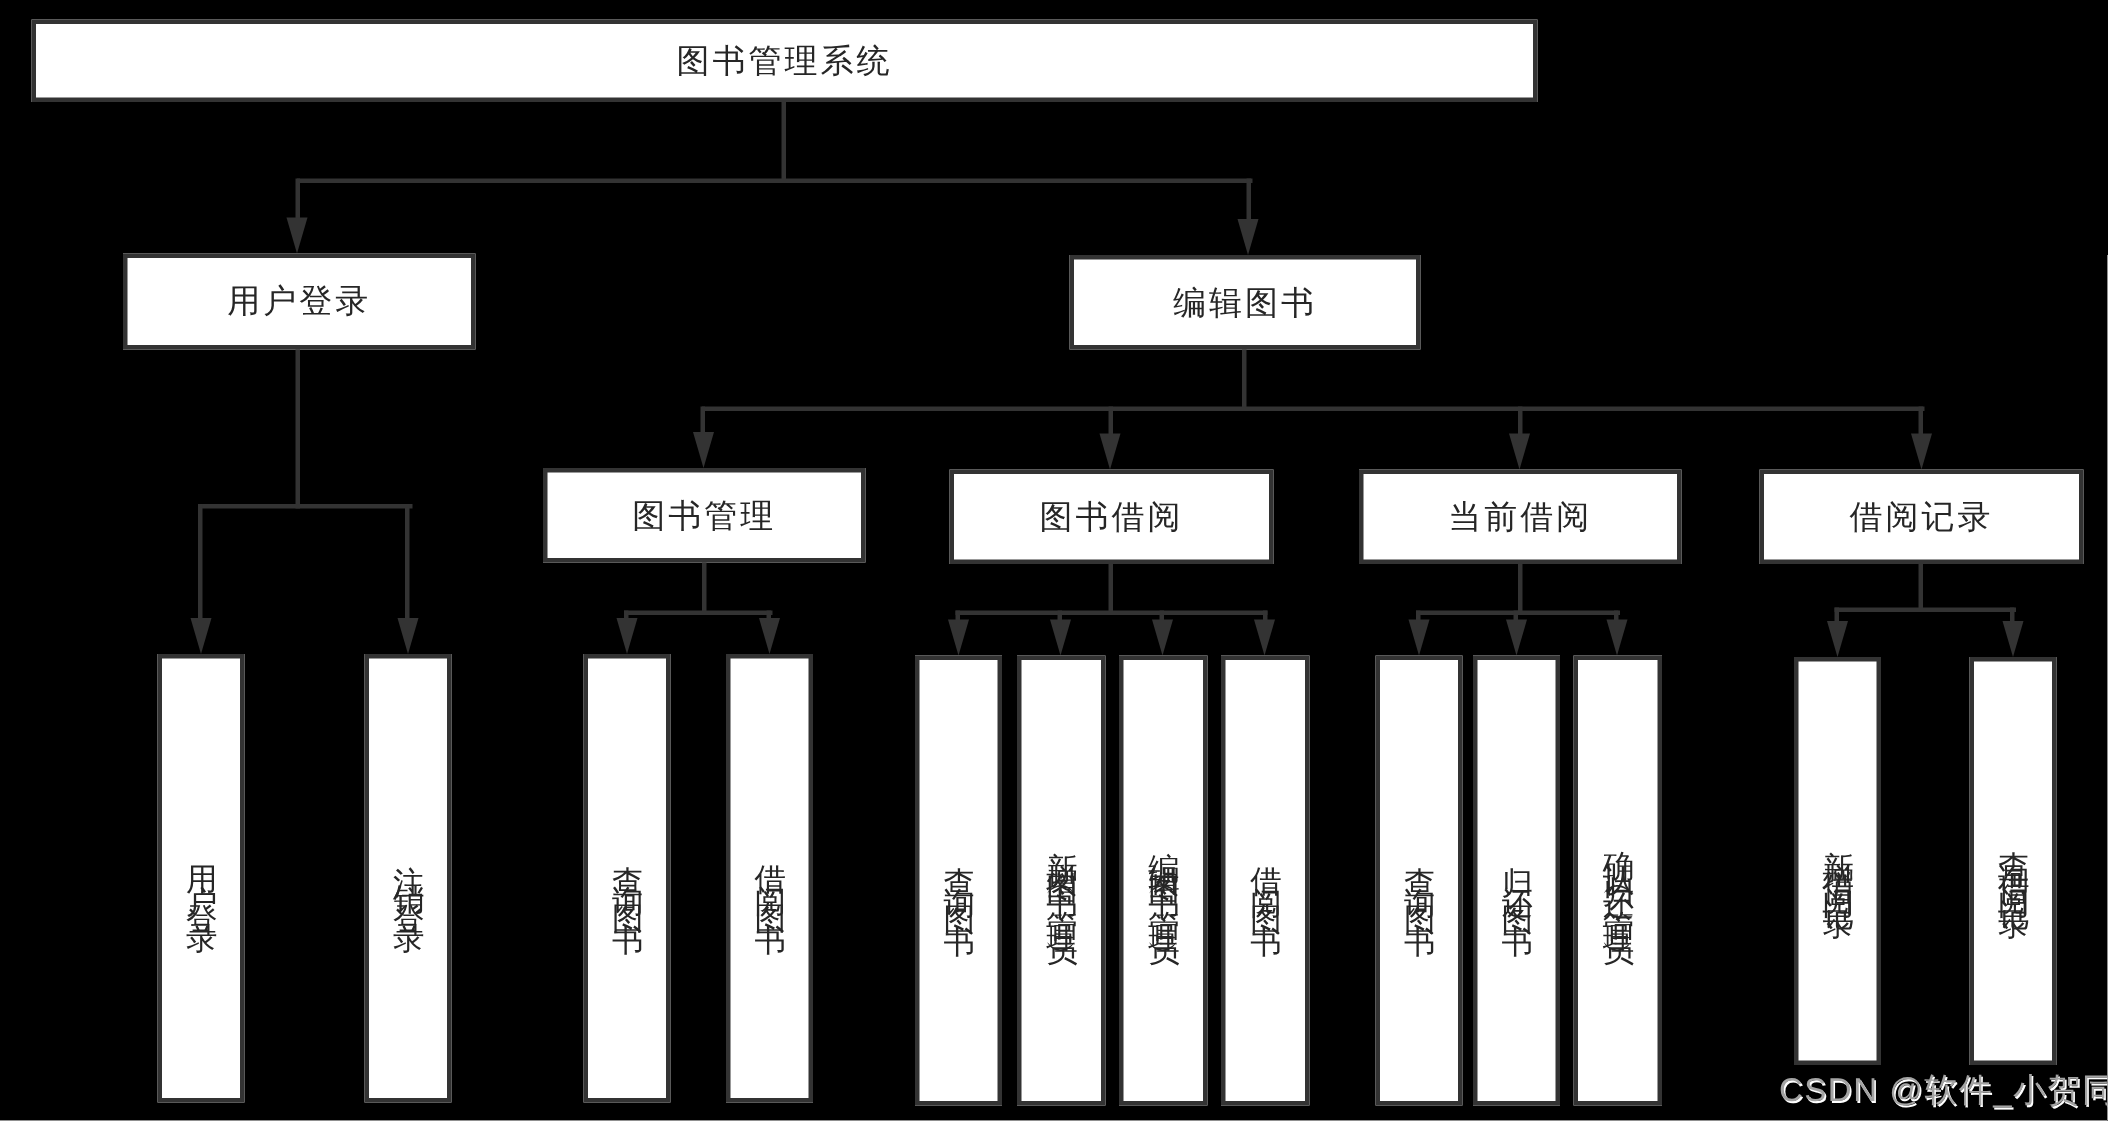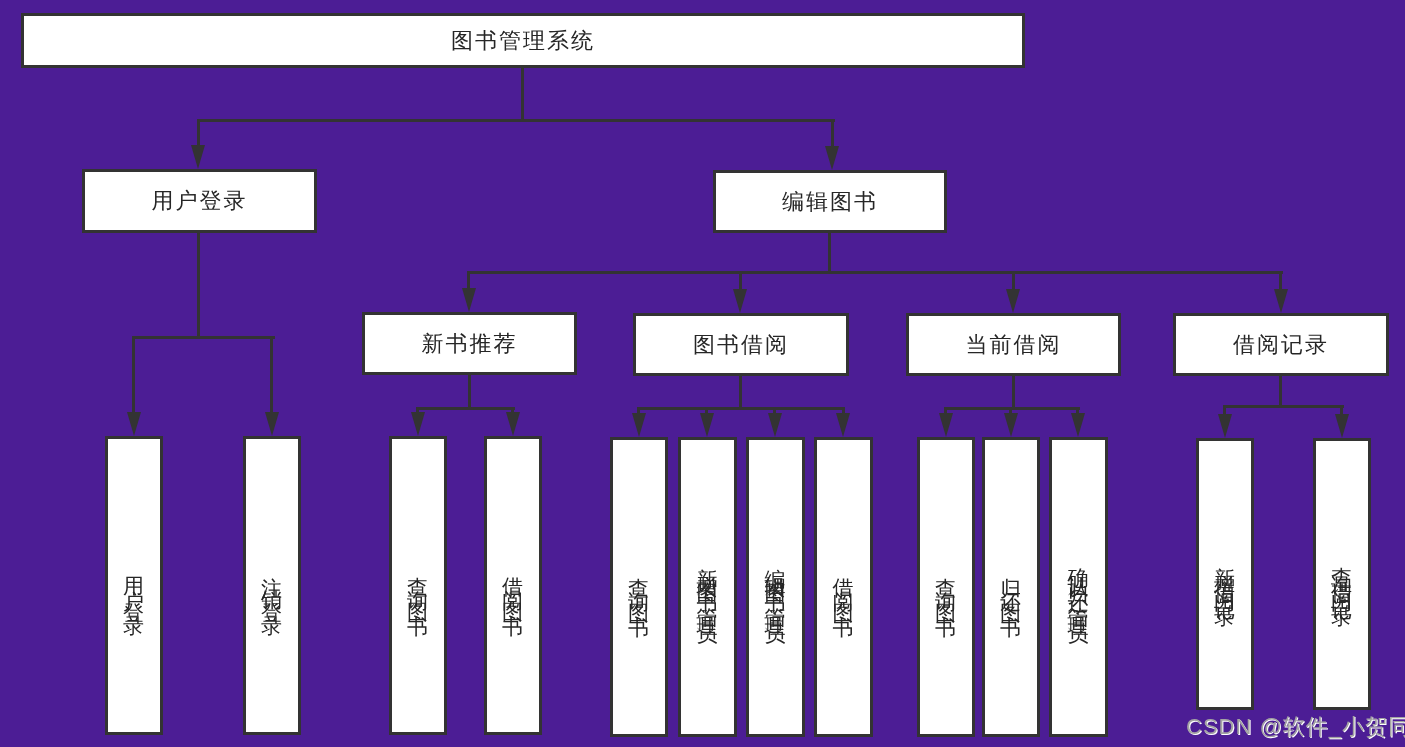--- a/index.html
+++ b/index.html
@@ -1,19 +1,19 @@
 <!DOCTYPE html>
 <html><head>
 <meta charset="utf-8">
 <style>
   html,body{margin:0;padding:0;background:#ffffff;}
   #canvas{
     position:relative;
     width:1405px;height:747px;
-    background:#4c1d95;
+    background:#000000;
     overflow:hidden;
     font-family:"Liberation Sans","DejaVu Sans",sans-serif;
   }
   .box{
     position:absolute;
     box-sizing:border-box;
     border:3px solid #333333;
     background:#ffffff;
     display:flex;
     align-items:center;
@@ -88,21 +88,21 @@
   <div class="vline" style="left:467px;top:271px;height:22px;"></div>
   <div class="arrow" style="left:462px;top:288px;"></div>
   <div class="vline" style="left:739px;top:271px;height:22px;"></div>
   <div class="arrow" style="left:733px;top:289px;"></div>
   <div class="vline" style="left:1012px;top:271px;height:22px;"></div>
   <div class="arrow" style="left:1006px;top:289px;"></div>
   <div class="vline" style="left:1279px;top:271px;height:22px;"></div>
   <div class="arrow" style="left:1274px;top:289px;"></div>
 
   <div class="box" style="left:362px;top:312px;width:215px;height:63px;">
-    <span class="hlabel">新书推荐</span>
+    <span class="hlabel">图书管理</span>
   </div>
   <div class="box" style="left:906px;top:313px;width:215px;height:63px;">
     <span class="hlabel">当前借阅</span>
   </div>
   <div class="box" style="left:633px;top:313px;width:216px;height:63px;">
     <span class="hlabel">图书借阅</span>
   </div>
   <div class="box" style="left:1173px;top:313px;width:216px;height:63px;">
     <span class="hlabel">借阅记录</span>
   </div>

